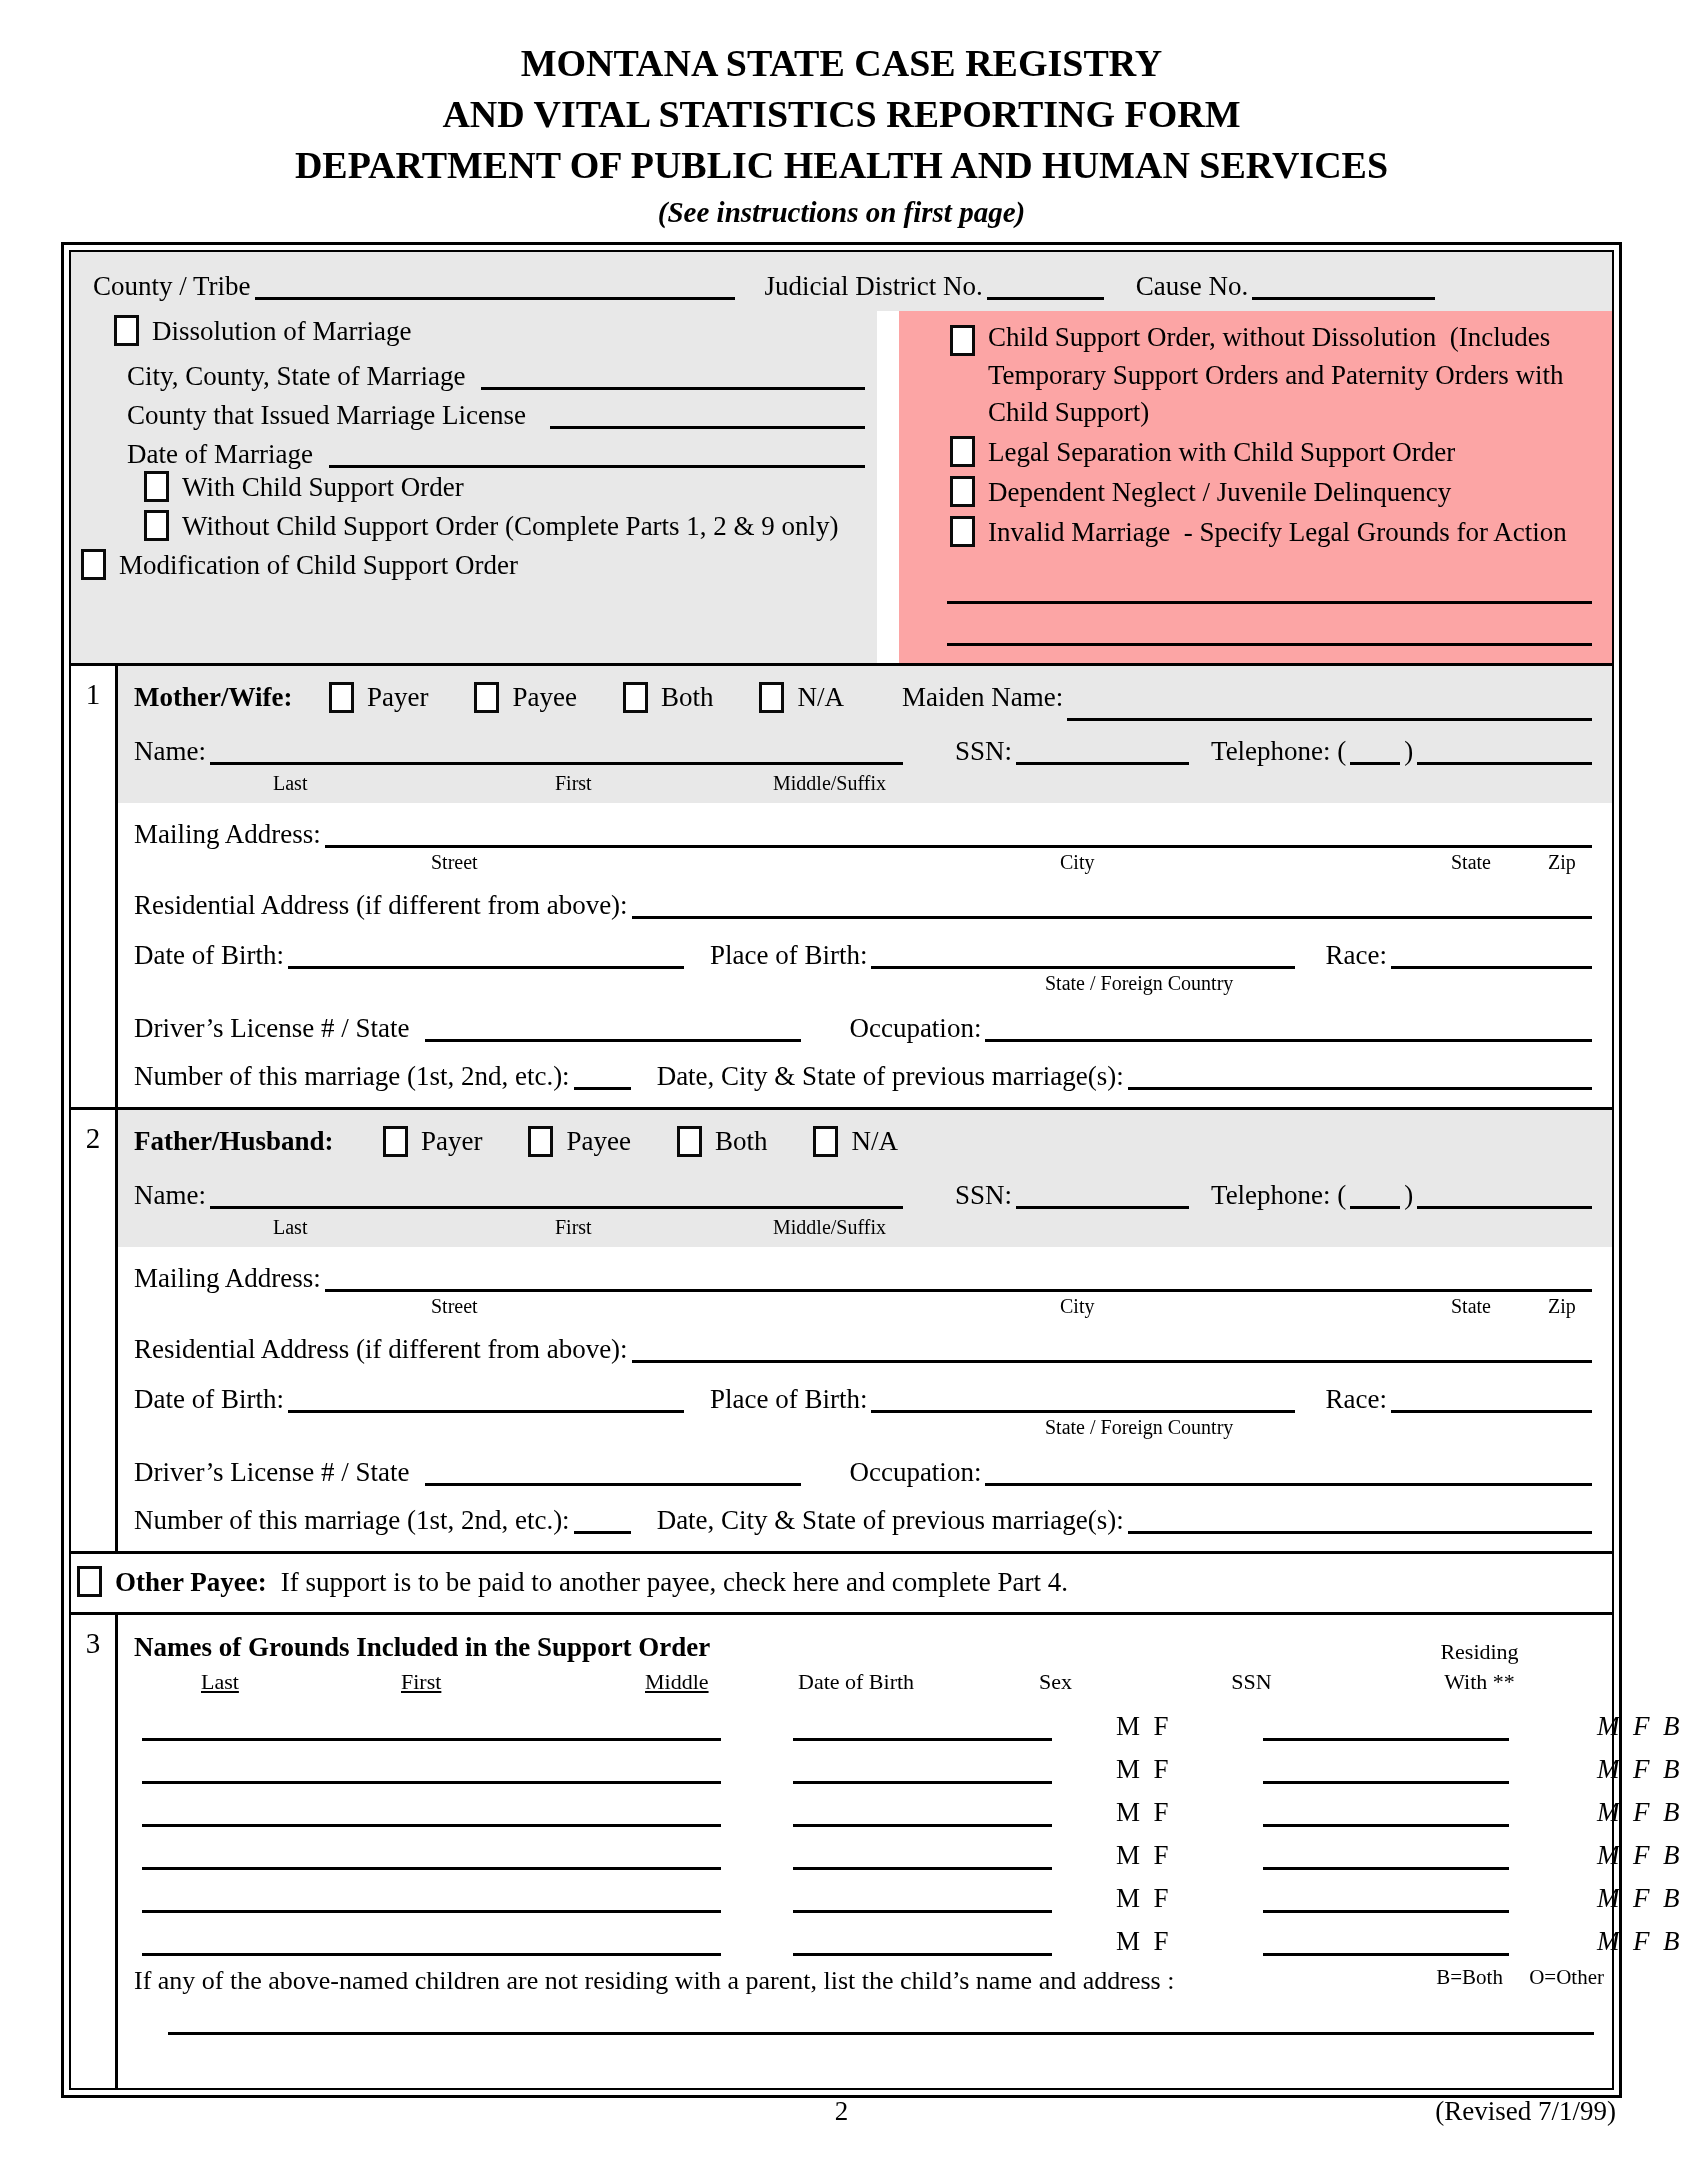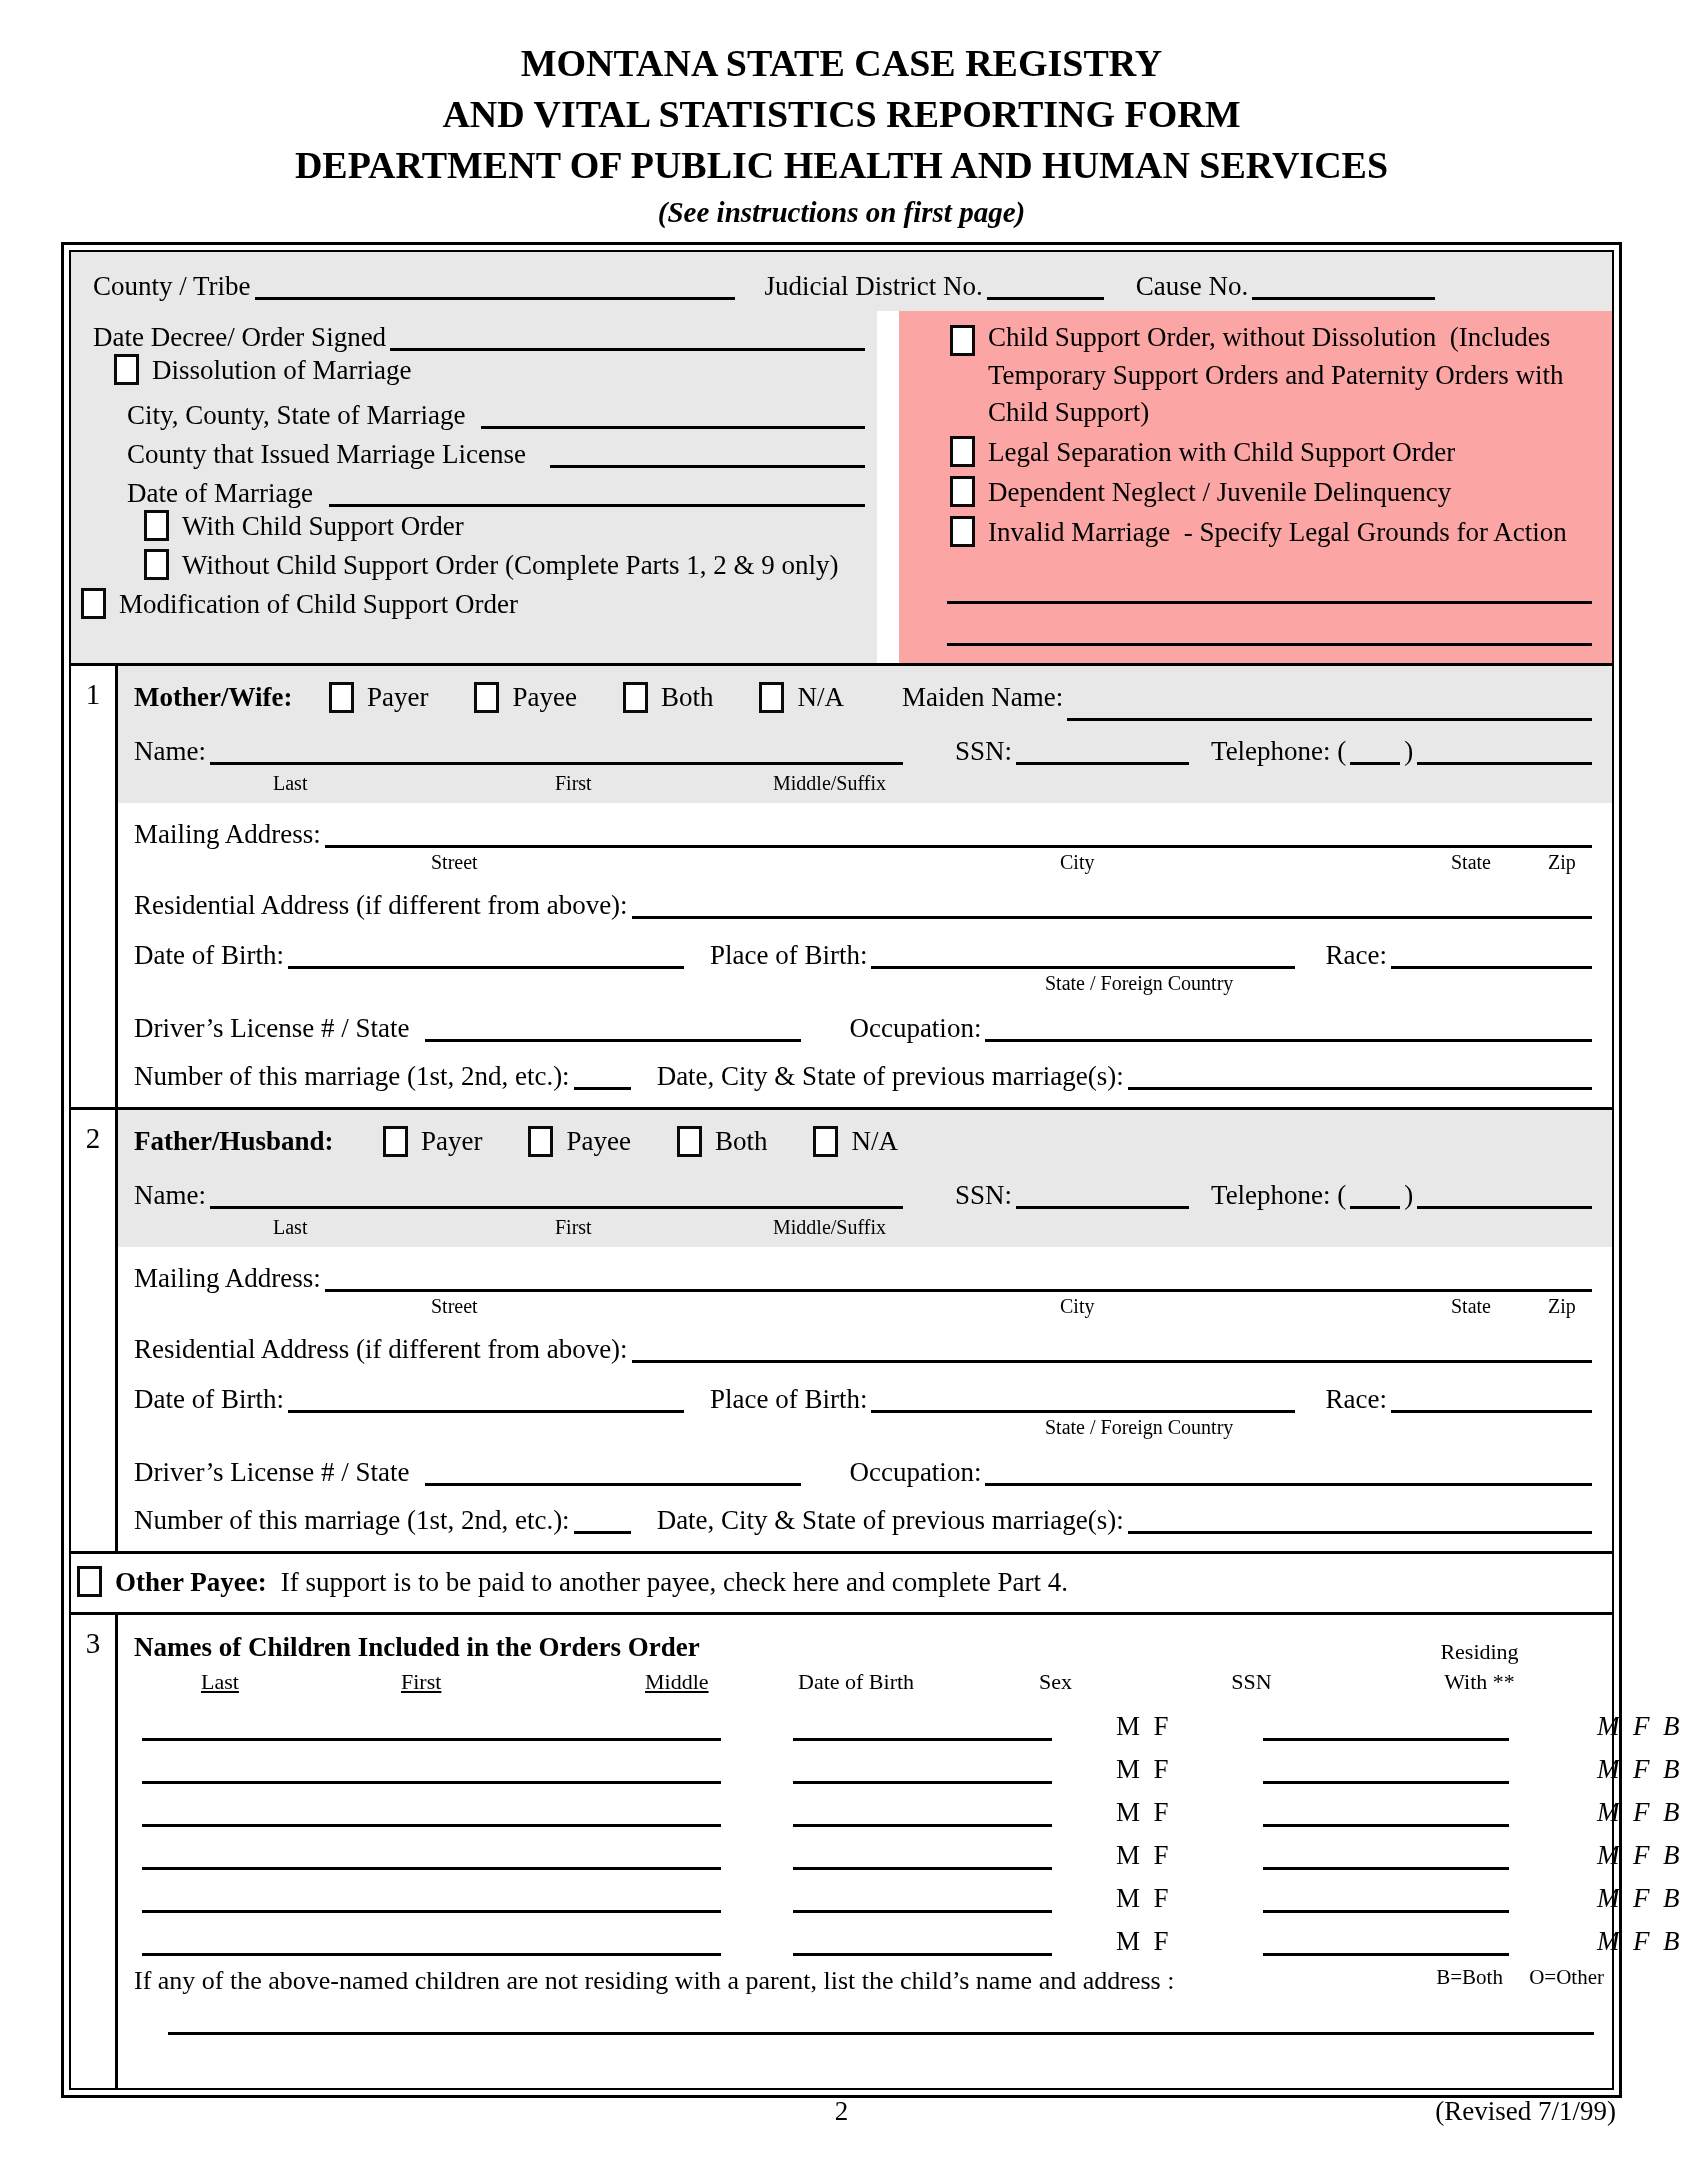--- a/index.html
+++ b/index.html
@@ -91,24 +91,20 @@
         <span class="bl" style="width:480px"></span>
         <span class="lbl" style="margin-left:26px">Judicial District No.</span>
         <span class="bl" style="width:117px"></span>
         <span class="lbl" style="margin-left:28px">Cause No.</span>
         <span class="bl" style="width:183px"></span>
         <span style="flex:1"></span>
       </div>
 
       <div class="topcols">
         <div class="topleft">
-          <div class="row">
-            <span class="lbl">Date Decree/ Order Signed</span>
-            <span class="bl fx"></span>
-          </div>
           <div class="row cbrow" style="margin-left:21px">
             <span class="cb"></span>
             <span class="lbl">Dissolution of Marriage</span>
           </div>
           <div class="row" style="margin-left:34px">
             <span class="lbl">City, County, State of Marriage</span>
             <span class="bl fx" style="margin-left:16px"></span>
           </div>
           <div class="row" style="margin-left:34px">
             <span class="lbl">County that Issued Marriage License</span>
@@ -338,21 +334,21 @@
       <span class="lbl b">Other Payee:</span>
       <span class="lbl" style="margin-left:14px">If support is to be paid to another payee, check here and complete Part 4.</span>
     </div>
 
     <div class="hline"></div>
 
     <div class="part">
       <div class="numcell">3</div>
       <div class="pcontent">
         <div class="p3title">
-          <span class="lbl b">Names of Children Included in the Orders Order</span>
+          <span class="lbl b">Names of Grounds Included in the Support Order</span>
           <span class="sub ctr" style="left:1297px;width:129px;bottom:0;top:auto">Residing</span>
         </div>
         <div class="subrow p3head">
           <span class="sub und" style="left:83px;top:4px">Last</span>
           <span class="sub und" style="left:283px;top:4px">First</span>
           <span class="sub und" style="left:527px;top:4px">Middle</span>
           <span class="sub" style="left:680px;top:4px">Date of Birth</span>
           <span class="sub ctr" style="left:903px;width:69px;top:4px">Sex</span>
           <span class="sub ctr" style="left:1084px;width:99px;top:4px">SSN</span>
           <span class="sub ctr" style="left:1297px;width:129px;top:4px">With **</span>

